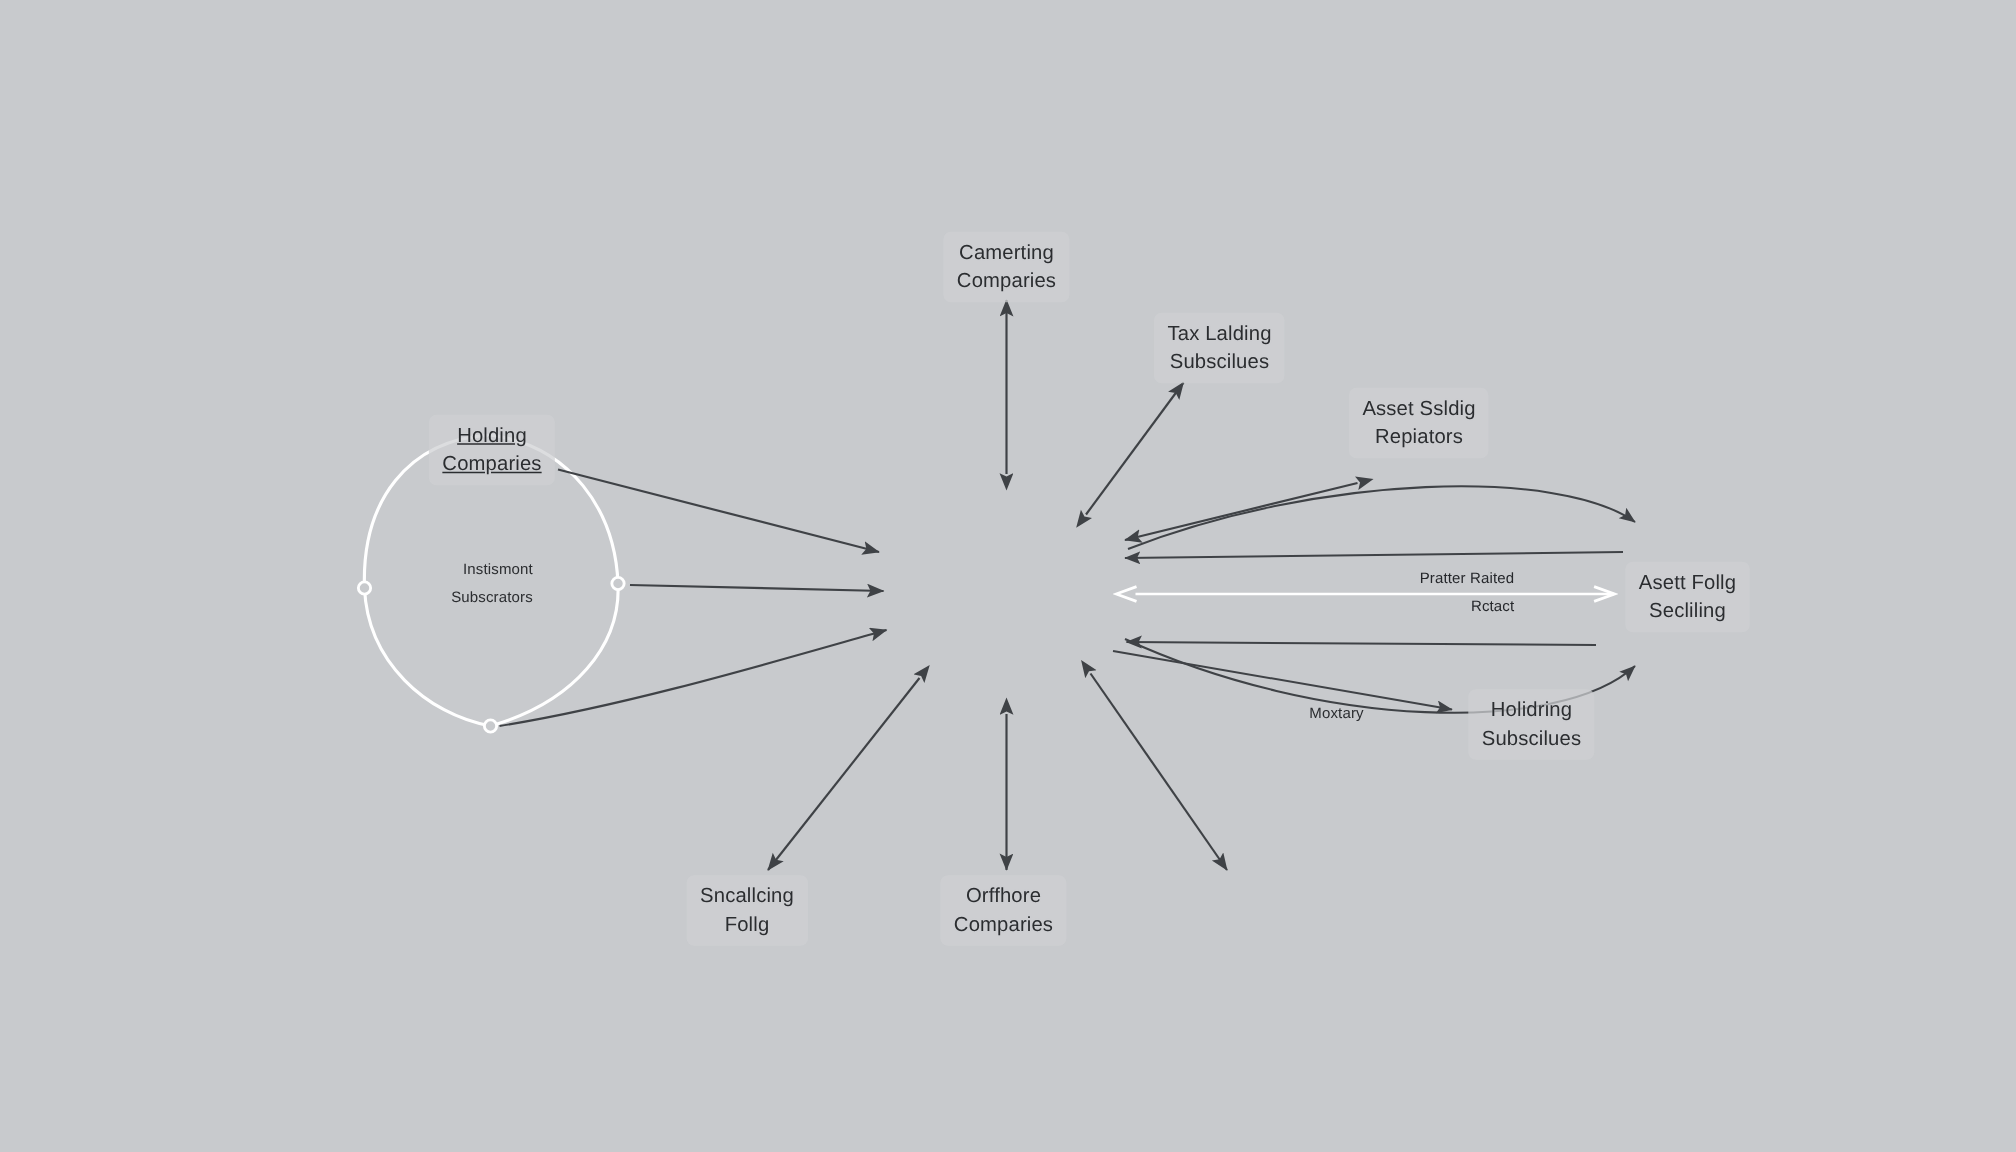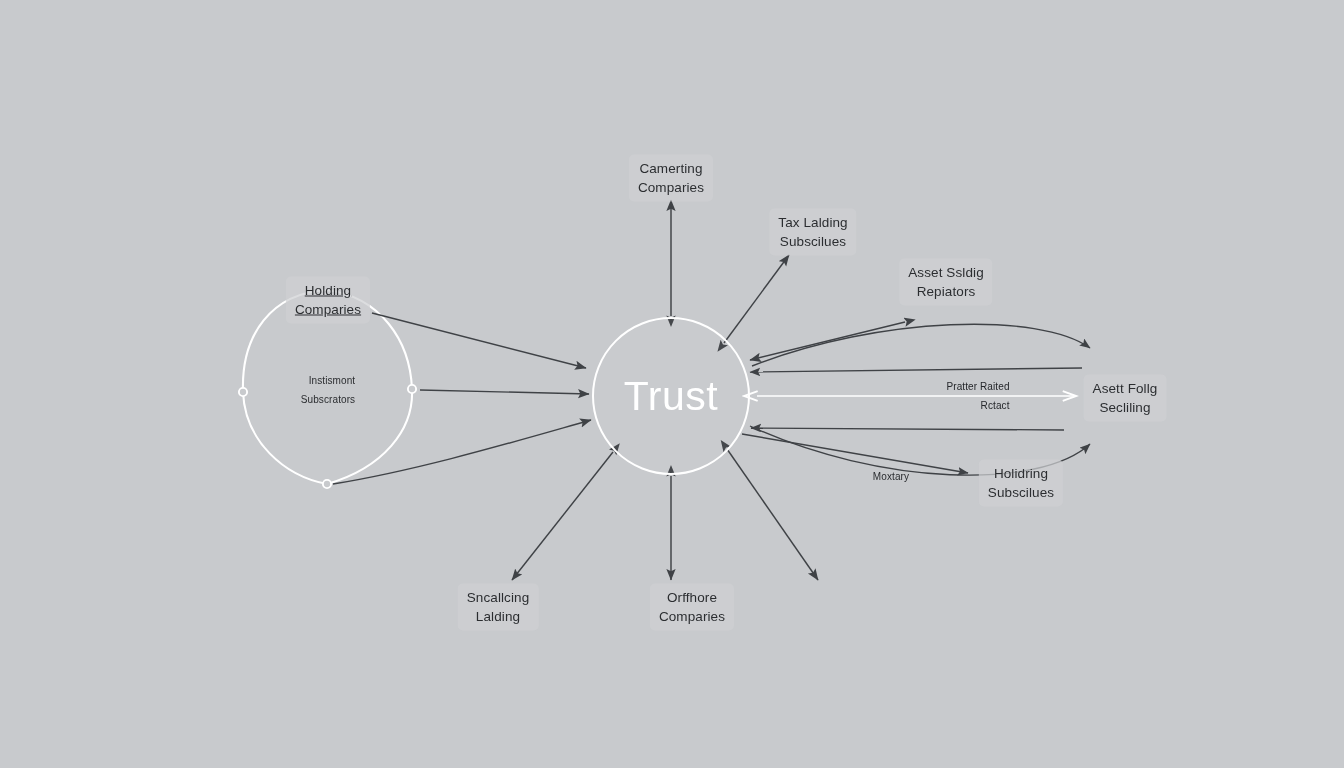--- a/index.html
+++ b/index.html
@@ -125,23 +125,20 @@
 
     <path d="M 742 434 L 968 473" fill="none" stroke="#3f4246" stroke-width="1.35" marker-end="url(#arrow-dark)"></path>
 
     <path d="M 727 449 L 818 580" fill="none" stroke="#3f4246" stroke-width="1.45" marker-end="url(#arrow-dark)" marker-start="url(#arrow-dark-start)"></path>
 
     <path d="M 671 476 L 671 580" fill="none" stroke="#3f4246" stroke-width="1.45" marker-end="url(#arrow-dark)" marker-start="url(#arrow-dark-start)"></path>
 
     <path d="M 613 452 L 512 580" fill="none" stroke="#3f4246" stroke-width="1.45" marker-end="url(#arrow-dark)" marker-start="url(#arrow-dark-start)"></path>
   </svg>
 
-  <div class="hub" id="hub-node" style="left: 671px; top: 396px;">
-    <span>Trust</span>
-  </div>
 
   <div class="node-label" id="cluster-label-0" style="left: 328px; top: 300px; text-decoration: underline;">
     <div>Holding</div>
     <div>Comparies</div>
   </div>
   <div class="edge-label" id="cluster-label-1" style="left: 328px; top: 390px;">
     <div>Instismont</div>
     <div>Subscrators</div>
   </div>
 
@@ -158,27 +155,27 @@
     <div>Repiators</div>
   </div>
   <div class="node-label" id="node-3" style="left: 1125px; top: 398px;">
     <div>Asett Follg</div>
     <div>Secliling</div>
   </div>
   <div class="node-label" id="node-4" style="left: 1021px; top: 483px;">
     <div>Holidring</div>
     <div>Subscilues</div>
   </div>
-  <div class="node-label" id="node-6" style="left: 692px; top: 607px;">
+  <div class="node-label" id="node-6" style="left: 669px; top: 607px;">
     <div>Orffhore</div>
     <div>Comparies</div>
   </div>
   <div class="node-label" id="node-7" style="left: 498px; top: 607px;">
     <div>Sncallcing</div>
-    <div>Lalding</div>
+    <div>Follg</div>
   </div>
 
   <div class="edge-label light" id="edge-label-0" style="left: 978px; top: 396px;">
     <div>Pratter Raited</div>
     <div>Rctact</div>
   </div>
   <div class="edge-label" id="edge-label-1" style="left: 891px; top: 477px;">
     <div>Moxtary</div>
   </div>
 

